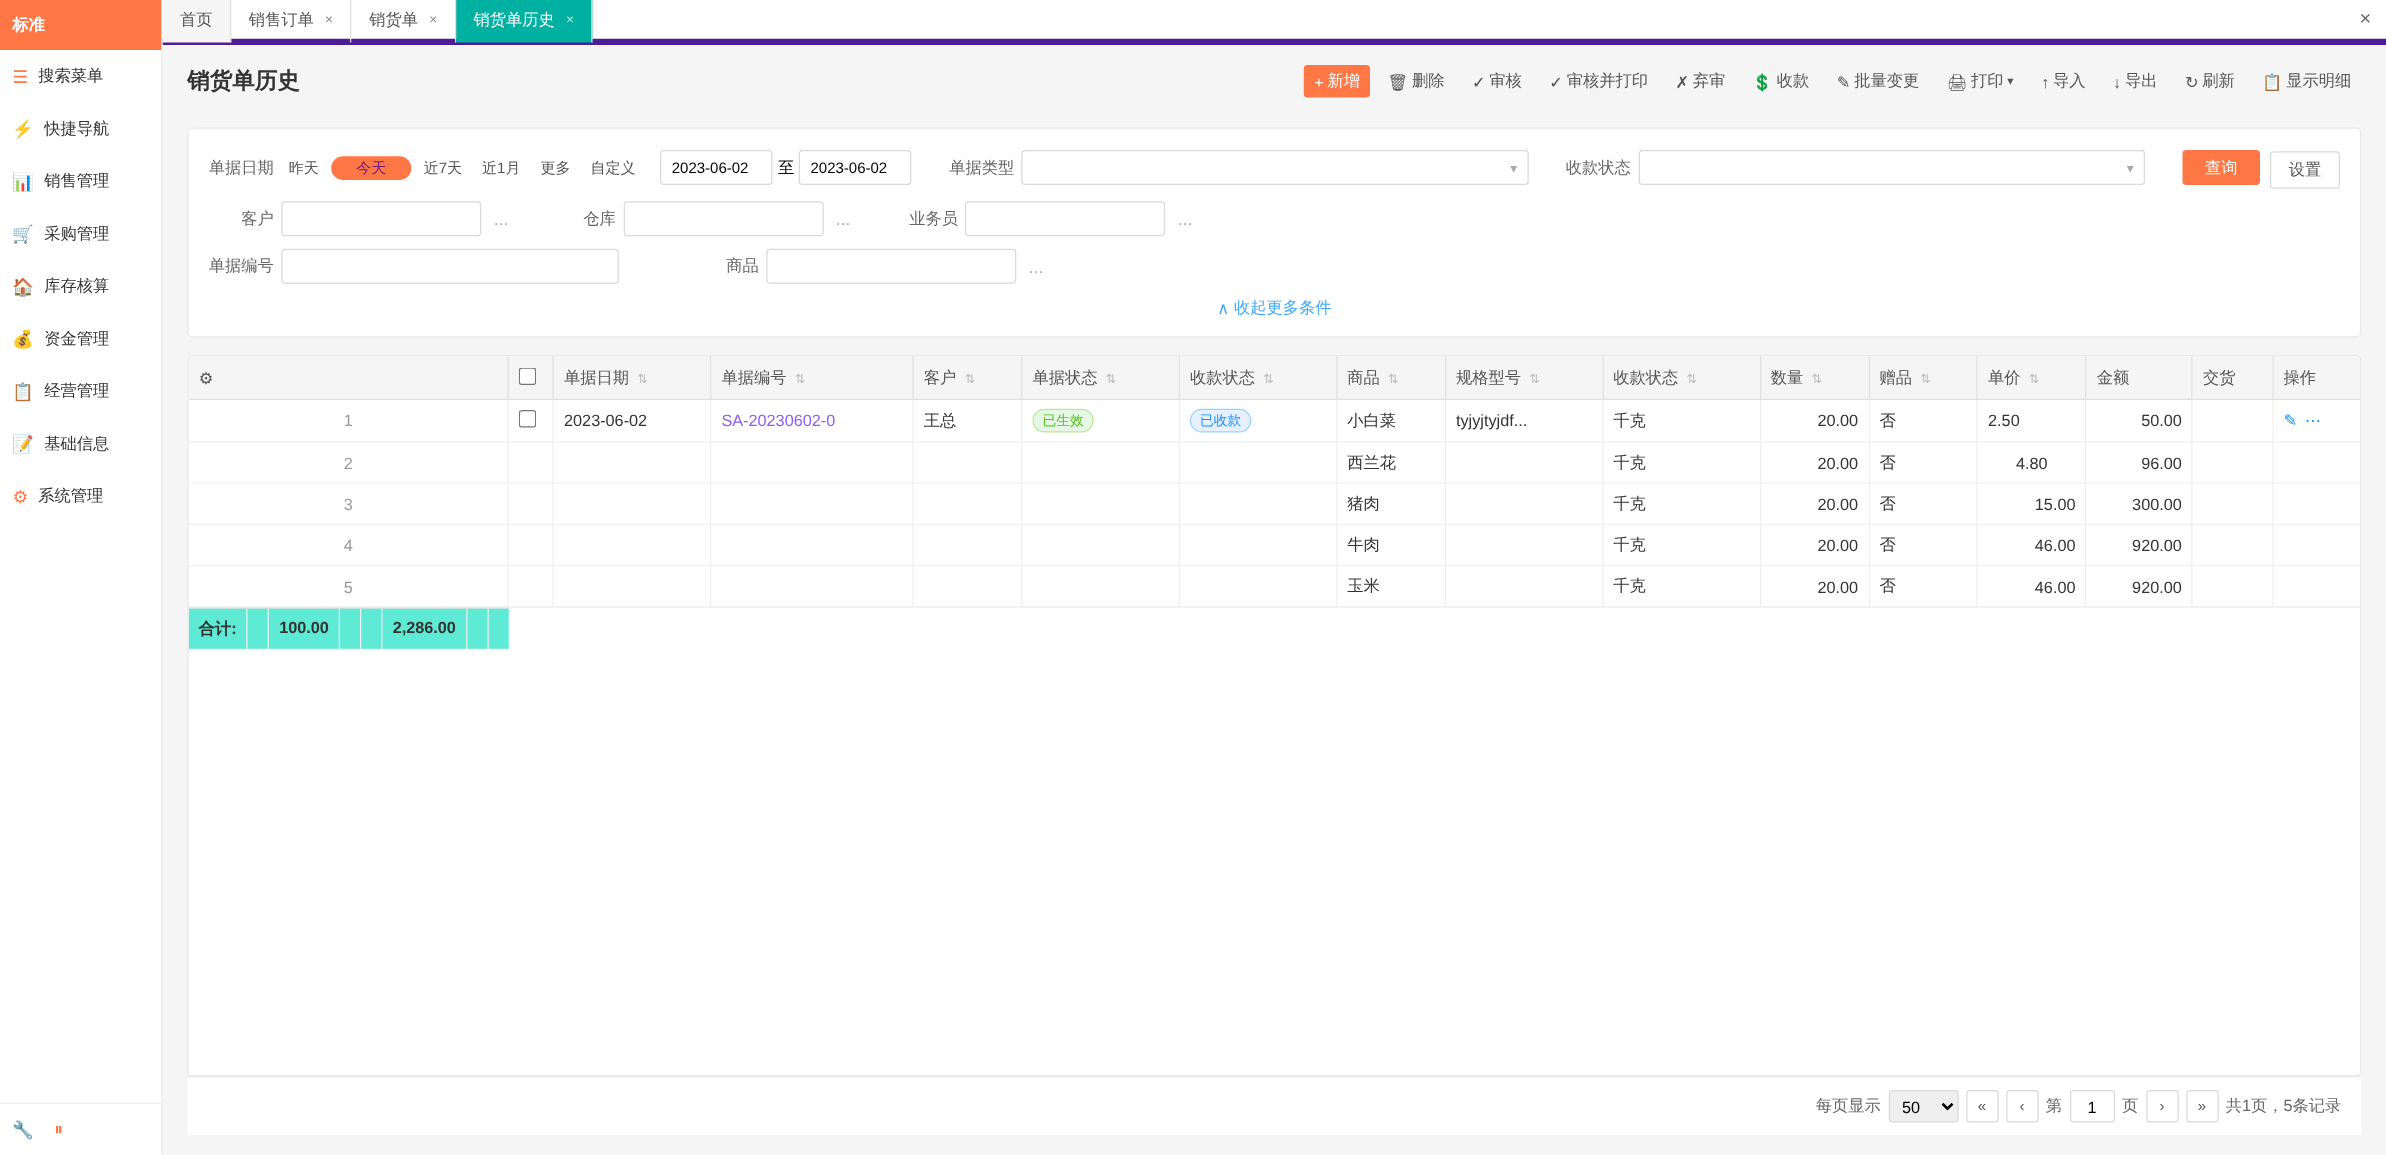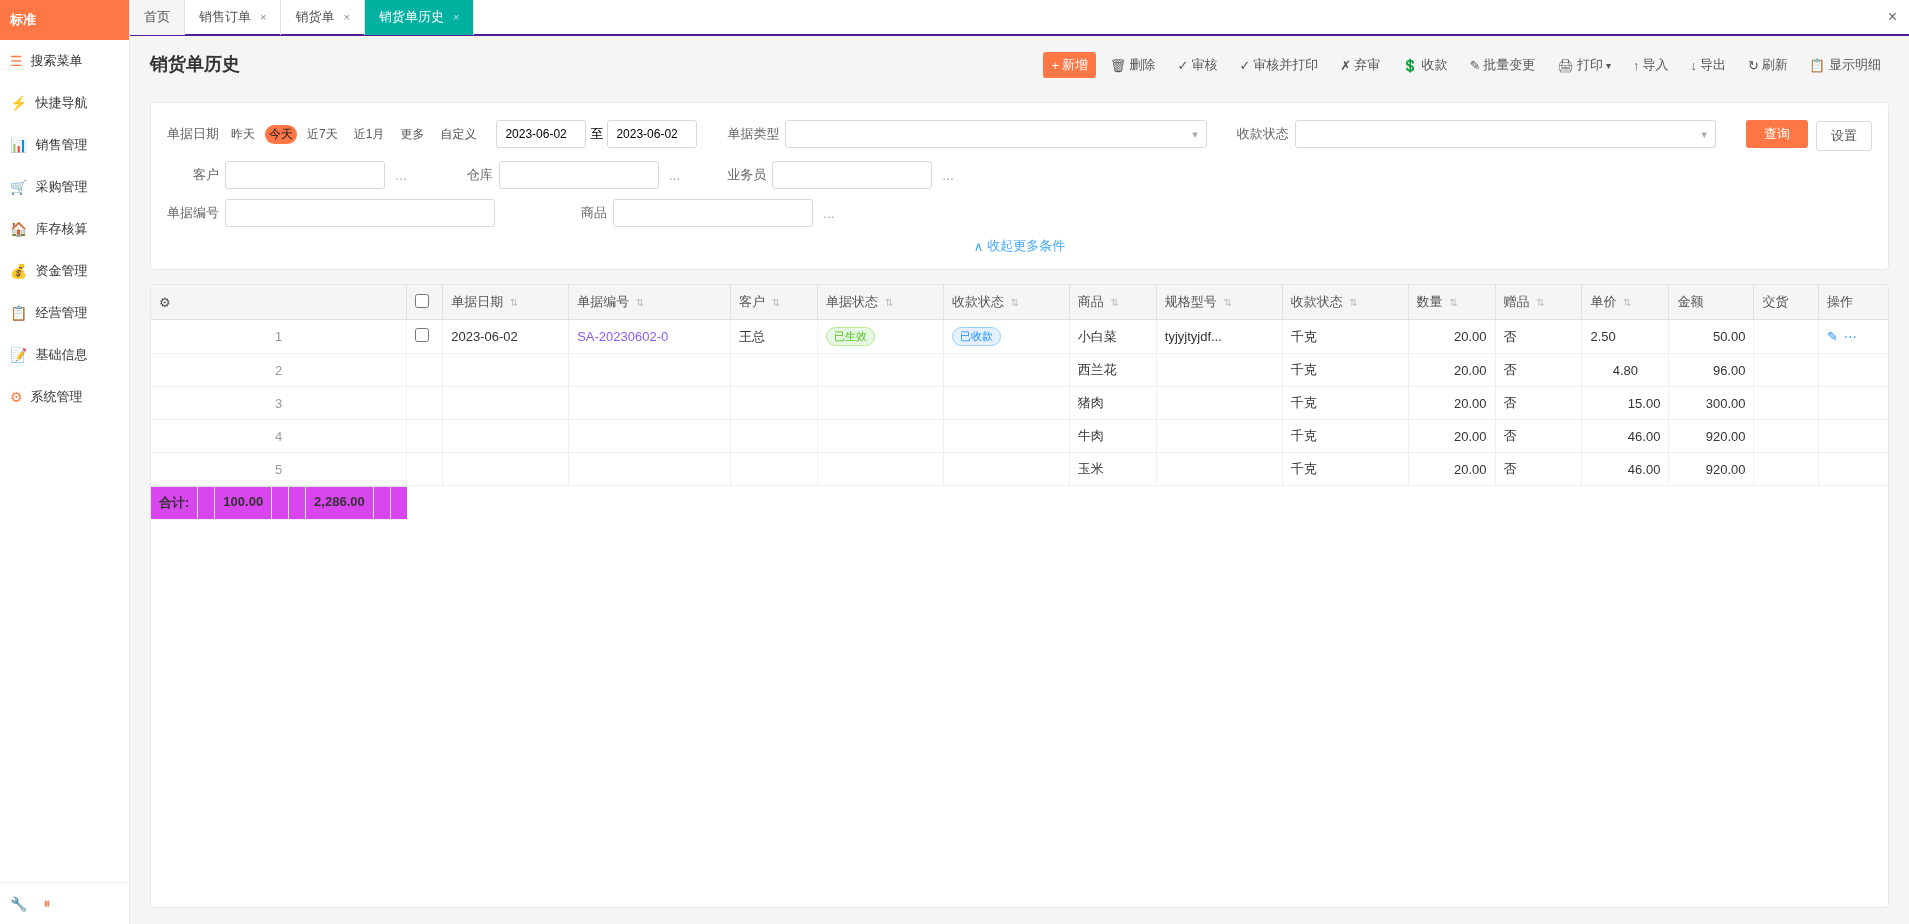--- a/index.html
+++ b/index.html
@@ -10,21 +10,21 @@
     .sidebar-logo { height: 40px; background: #ff7744; display: flex; align-items: center; padding: 0 10px; color: white; font-size: 14px; font-weight: bold; }
     .sidebar-item { display: flex; align-items: center; padding: 12px 10px; cursor: pointer; color: #333; gap: 8px; }
     .sidebar-item .icon { font-size: 14px; color: #ff7744; }
     .sidebar-bottom { margin-top: auto; border-top: 1px solid #eee; }
     .sidebar-bottom .sidebar-item { font-size: 12px; color: #666; }
 
     
     .main { flex: 1; display: flex; flex-direction: column; overflow: hidden; }
 
     
-    .tab-bar { display: flex; align-items: center; background: #fff; border-bottom: 2px solid #4c1d95; height: 36px; padding-left: 0; }
+    .tab-bar { display: flex; align-items: center; background: #fff; border-bottom: 5px solid #4c1d95; height: 36px; padding-left: 0; }
     .tab { padding: 0 14px; height: 36px; display: flex; align-items: center; gap: 5px; cursor: pointer; color: #555; border-right: 1px solid #e0e0e0; font-size: 13px; white-space: nowrap; }
     .tab.home { background: #f5f5f5; }
     .tab.active { background: #00b0a0; color: white; }
     .tab .close { margin-left: 4px; font-size: 11px; opacity: 0.7; cursor: pointer; }
     .tab-spacer { flex: 1; }
     .tab-bar-close { padding: 0 12px; cursor: pointer; color: #666; font-size: 16px; }
 
     
     .content { flex: 1; overflow: auto; padding: 16px 20px; background: #f5f5f5; display: flex; flex-direction: column; }
     .page-title { font-size: 18px; font-weight: bold; color: #333; margin-bottom: 14px; }
@@ -40,21 +40,21 @@
     .filter-row { display: flex; align-items: center; gap: 0; margin-bottom: 10px; }
     .filter-row:last-child { margin-bottom: 0; }
     .filter-item { display: flex; align-items: center; gap: 6px; margin-right: 30px; min-width: 220px; }
     .filter-label { color: #666; white-space: nowrap; min-width: 52px; text-align: right; }
     .filter-input { flex: 1; height: 28px; border: 1px solid #d9d9d9; border-radius: 3px; padding: 0 8px; outline: none; font-size: 12px; }
     .filter-select { flex: 1; height: 28px; border: 1px solid #d9d9d9; border-radius: 3px; padding: 0 8px; outline: none; font-size: 12px; background: white; display: flex; align-items: center; justify-content: space-between; cursor: pointer; }
     .filter-ellipsis { color: #aaa; cursor: pointer; padding: 0 4px; font-size: 14px; }
     .date-range { display: flex; align-items: center; gap: 4px; }
     .date-quick { display: flex; gap: 4px; }
     .date-quick-btn { padding: 1px 6px; border: none; background: none; cursor: pointer; font-size: 12px; color: #555; }
-    .date-quick-btn.active { background: #ff7744; color: #0f172a; border-radius: 10px; padding: 1px 4px; }
+    .date-quick-btn.active { background: #ff7744; color: #701a75; border-radius: 10px; padding: 1px 20px; }
     .filter-collapse { display: flex; align-items: center; justify-content: center; margin-top: 8px; cursor: pointer; color: #40a9ff; font-size: 12px; gap: 4px; }
     .filter-actions { display: flex; gap: 8px; align-items: center; }
     .btn-query { background: #ff7744; color: white; border: none; border-radius: 3px; padding: 5px 18px; cursor: pointer; font-size: 13px; }
     .btn-setting { background: white; color: #555; border: 1px solid #d9d9d9; border-radius: 3px; padding: 5px 14px; cursor: pointer; font-size: 13px; margin-top: 4px; }
 
     
     .table-container { background: white; border: 1px solid #e8e8e8; border-radius: 4px; flex: 1; overflow: auto; }
     table { width: 100%; border-collapse: collapse; font-size: 12px; }
     thead tr { background: #f5f5f5; }
     th { padding: 8px 8px; border-bottom: 1px solid #e0e0e0; border-right: 1px solid #e0e0e0; text-align: left; color: #555; font-weight: normal; white-space: nowrap; cursor: pointer; }
@@ -444,28 +444,43 @@
               <td>千克</td>
               <td style="text-align:right;">20.00</td>
               <td>否</td>
               <td style="text-align:right;">46.00</td>
               <td style="text-align:right;">920.00</td>
               <td></td>
               <td></td>
             </tr>
           </tbody>
         <tfoot>
-          <tr class="table-summary" style="background:#d946ef;">
+          <tr class="table-summary" style="background:#5eead4;">
             <td colspan="2" style="text-align:right; font-weight:bold; padding:7px 8px;">合计:</td>
             <td colspan="8"></td>
             <td style="font-weight:bold; text-align:right;">100.00</td>
             <td></td>
             <td></td>
             <td style="font-weight:bold; text-align:right;">2,286.00</td>
             <td></td>
             <td></td>
           </tr>
         </tfoot>
       </table>
     </div>
 
+    <div class="pagination">
+      <span class="pagination-label">每页显示</span>
+      <select class="pagination-select">
+        <option value="50">50</option>
+        <option value="100">100</option>
+      </select>
+      <button class="page-btn">«</button>
+      <button class="page-btn">‹</button>
+      <span class="pagination-label">第</span>
+      <input type="text" class="page-input" value="1" style="">
+      <span class="pagination-label">页</span>
+      <button class="page-btn">›</button>
+      <button class="page-btn">»</button>
+      <span class="page-total">共1页，5条记录</span>
+    </div>
   </div>
 </div>
 
 </body></html>

